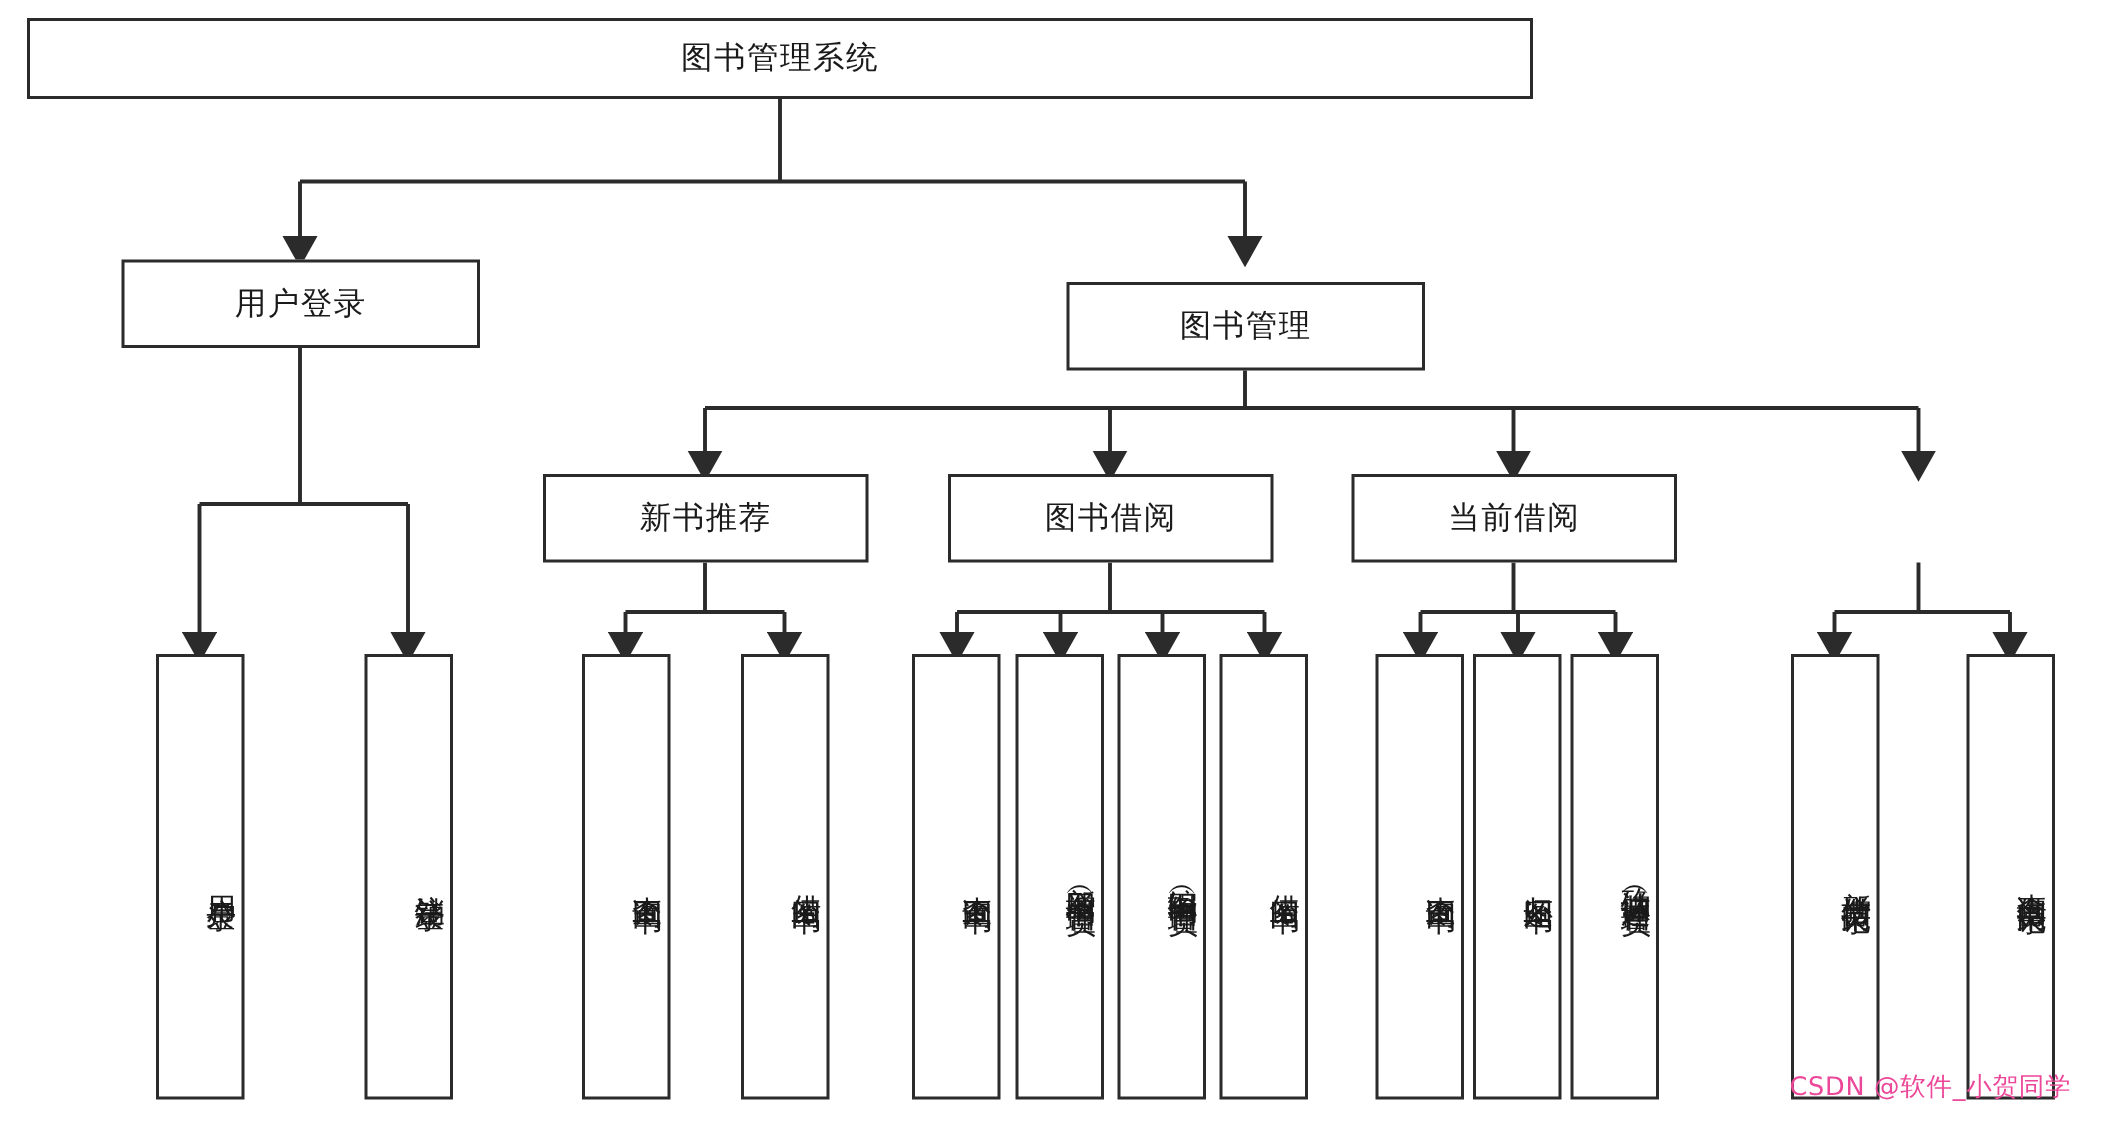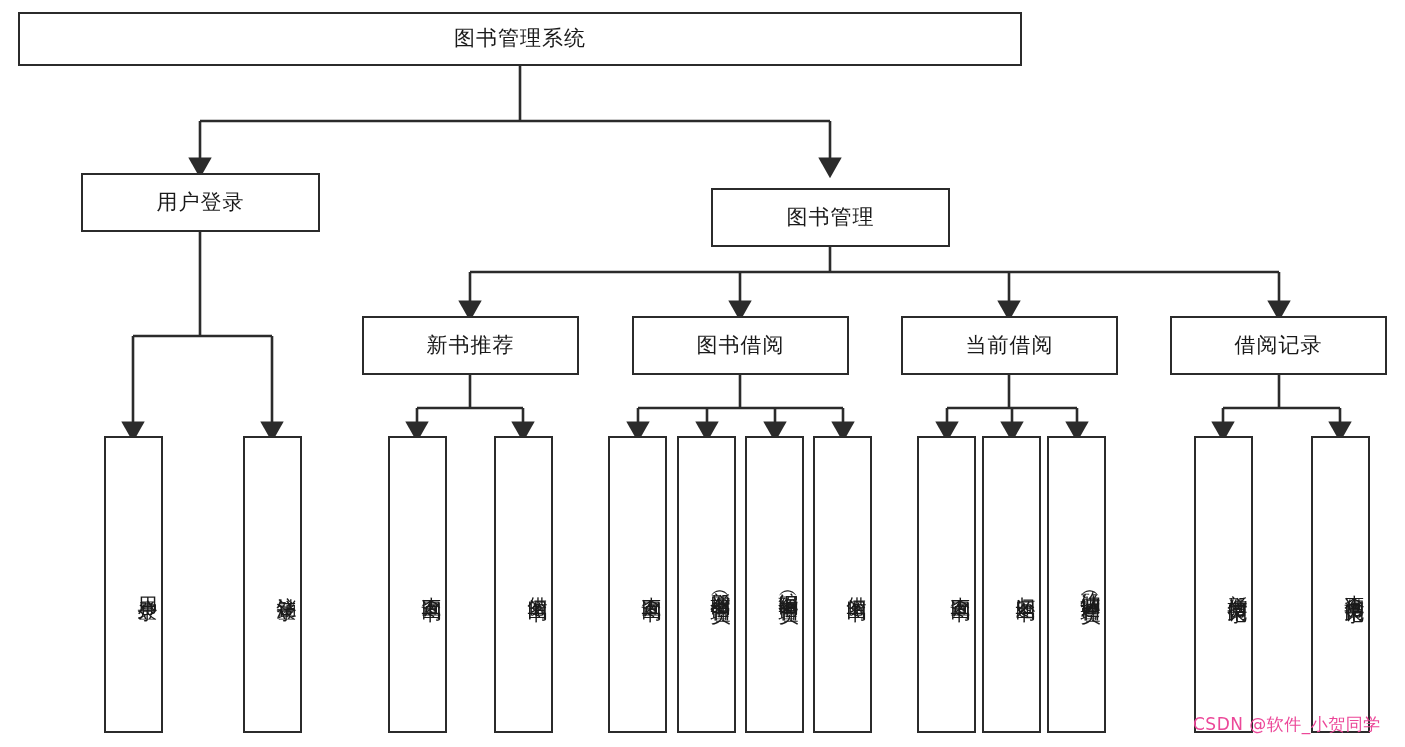--- a/index.html
+++ b/index.html
@@ -135,23 +135,20 @@
 
   <div class="node horiz" style="left:362px; top:316px; width:217px; height:59px;text-align:center;">
     <span>新书推荐</span>
   </div>
   <div class="node horiz" style="left:632px; top:316px; width:217px; height:59px;justify-content:center;">
     <span>图书借阅</span>
   </div>
   <div class="node horiz" style="left:901px; top:316px; width:217px; height:59px;">
     <span>当前借阅</span>
   </div>
-  <div class="node horiz" style="left:1170px; top:316px; width:217px; height:59px;">
-    <span>借阅记录</span>
-  </div>
 
   <div class="node vert" style="left:104px; top:436px; width:59px; height:297px;">
     <span class="vtext">用户登录</span>
   </div>
   <div class="node vert" style="left:243px; top:436px; width:59px; height:297px;">
     <span class="vtext">注销登录</span>
   </div>
 
   <div class="node vert" style="left:388px; top:436px; width:59px; height:297px;">
     <span class="vtext">查询图书</span>

